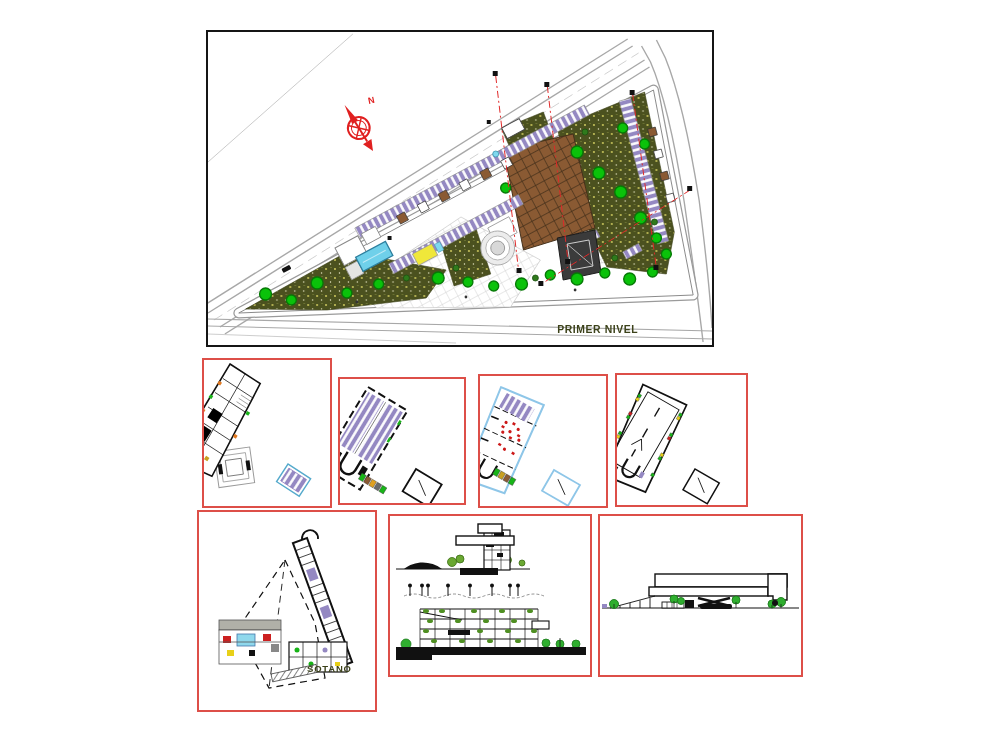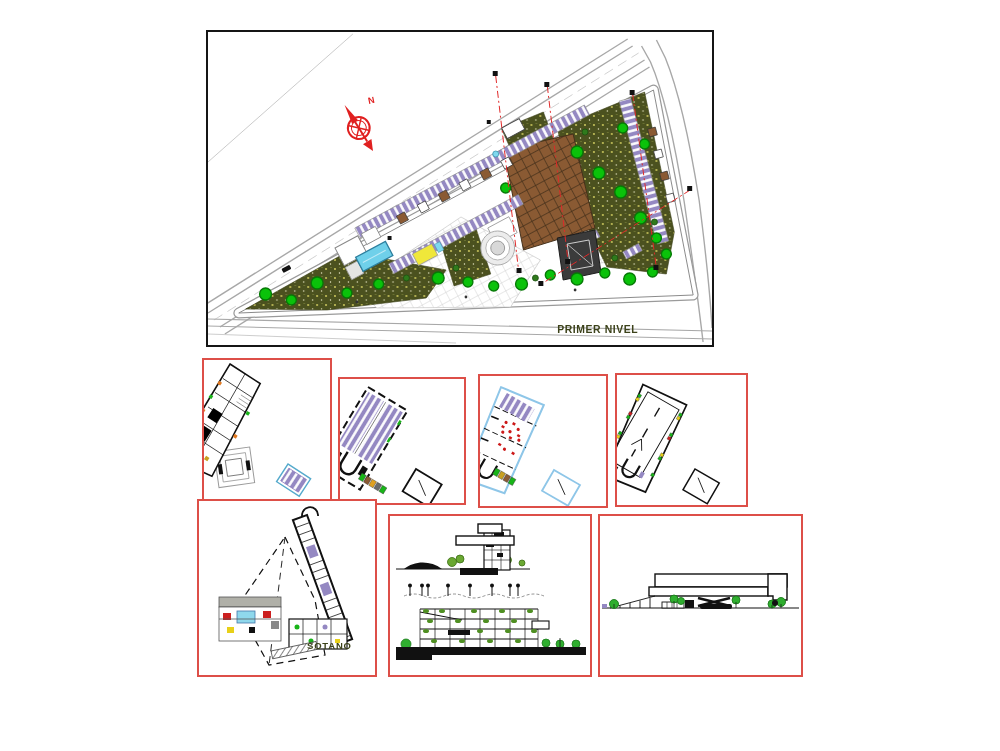--- a/index.html
+++ b/index.html
@@ -384,21 +384,21 @@
         <rect x="42" y="80" width="4" height="6" fill="#9488c2"></rect>
         <rect x="14" y="88" width="6" height="5" fill="#111"></rect>
       </g>
       <g transform="translate(78,94) rotate(30)">
         <rect width="28" height="24" fill="#ffffff" stroke="#111" stroke-width="1.5"></rect>
         <line x1="7" y1="6" x2="20" y2="16" stroke="#111" stroke-width="0.8"></line>
       </g>
     </svg>
   </div>
 
-  <div class="panel red" style="left:197px;top:499px;width:180px;height:178px;">
+  <div class="panel red" style="left:197px;top:510px;width:180px;height:202px;">
     <svg viewBox="0 0 176 158">
       <path d="M104,10 a8,8 0 1 1 15,-3" fill="none" stroke="#111" stroke-width="1.8"></path>
       <g transform="translate(108,6) rotate(70)">
         <rect width="132" height="15" fill="#ffffff" stroke="#111" stroke-width="2"></rect>
         <g stroke="#111" stroke-width="0.7">
           <line x1="8" y1="0" x2="8" y2="15"></line>
             <line x1="16" y1="0" x2="16" y2="15"></line>
             <line x1="24" y1="0" x2="24" y2="15"></line>
           <line x1="48" y1="0" x2="48" y2="15"></line>
             <line x1="56" y1="0" x2="56" y2="15"></line>

